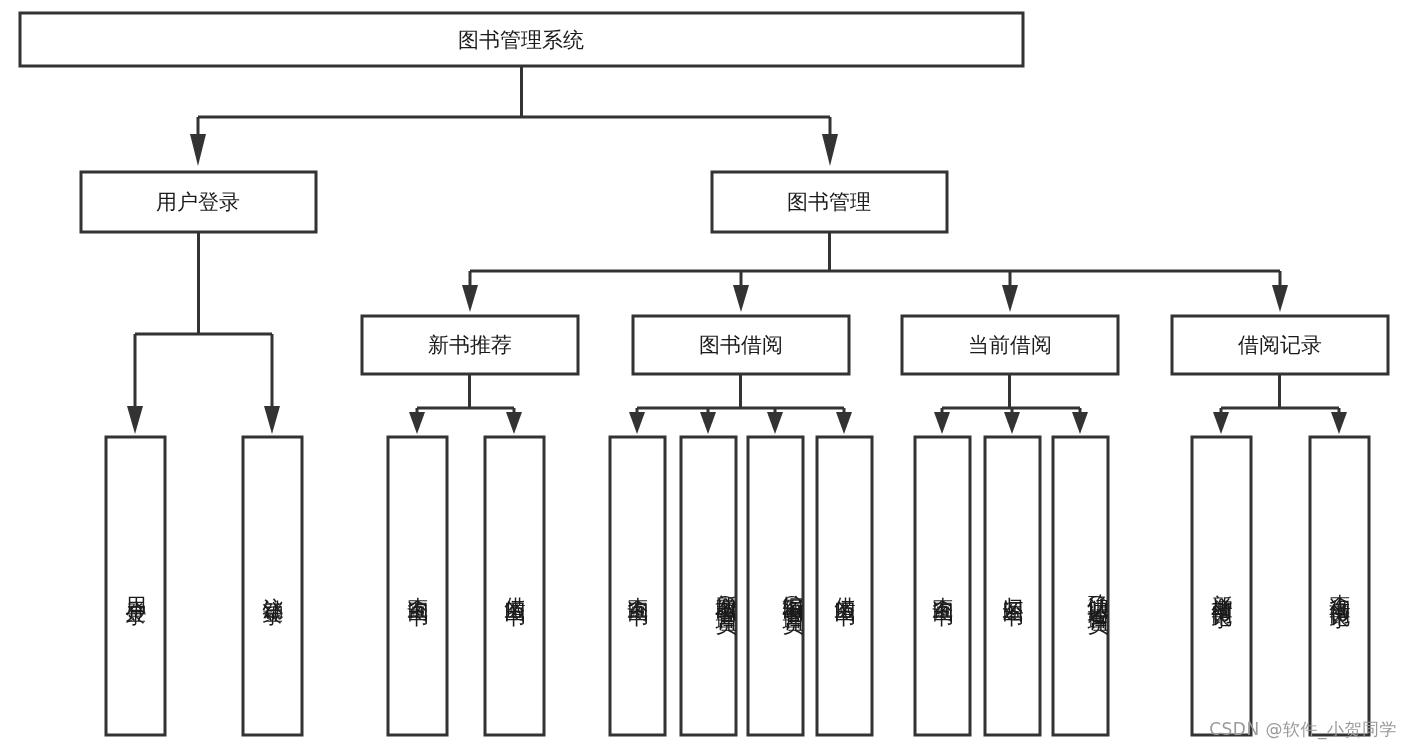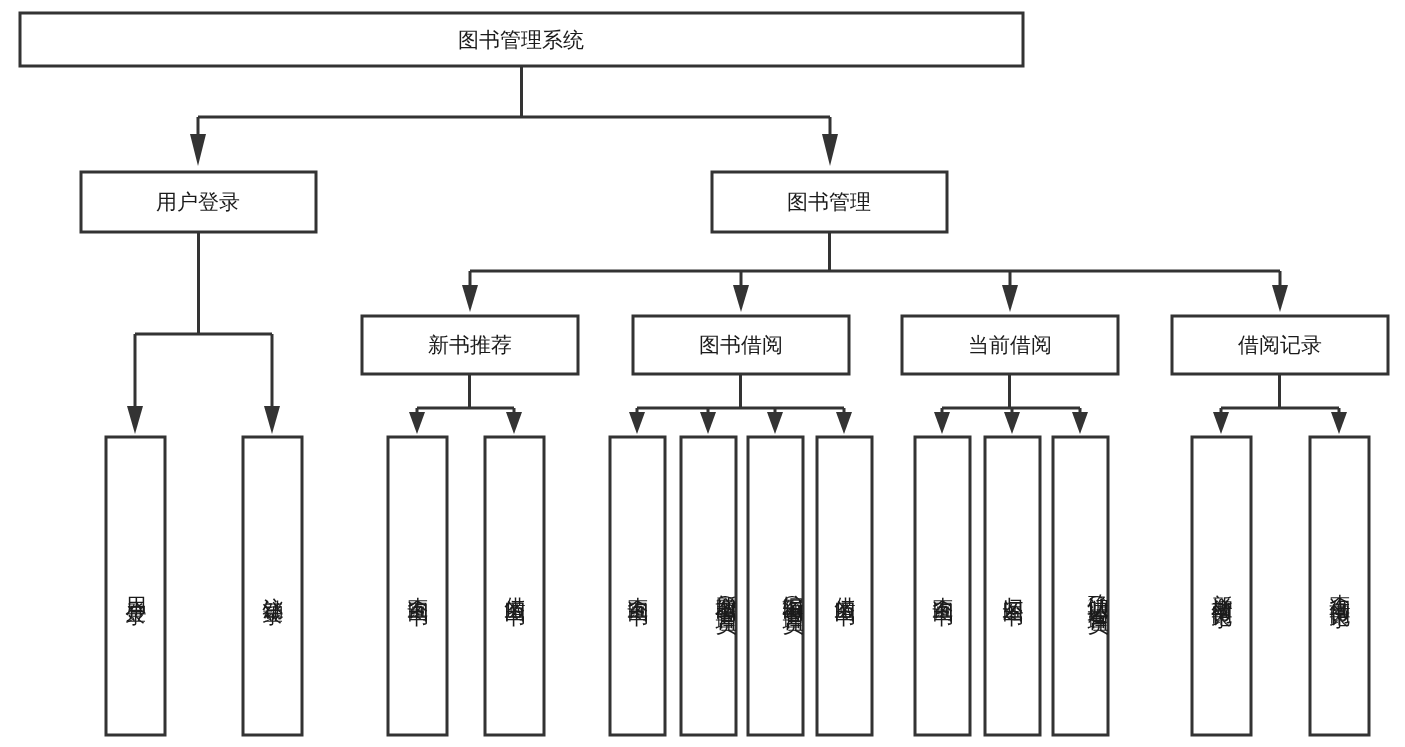--- a/index.html
+++ b/index.html
@@ -210,13 +210,14 @@
   <div class="leaf-label" style="left:610px; top:437px; width:55px; height:298px;">查询图书</div>
   <div class="leaf-label" style="left:681px; top:437px; width:55px; height:298px; align-items:flex-start; padding-top:8px; box-sizing:border-box;">新增图书（管理员）</div>
   <div class="leaf-label" style="left:748px; top:437px; width:55px; height:298px; align-items:flex-start; padding-top:8px; box-sizing:border-box;">编辑图书（管理员）</div>
   <div class="leaf-label" style="left:817px; top:437px; width:55px; height:298px;">借阅图书</div>
   <div class="leaf-label" style="left:915px; top:437px; width:55px; height:298px;">查询图书</div>
   <div class="leaf-label" style="left:985px; top:437px; width:55px; height:298px;">归还图书</div>
   <div class="leaf-label" style="left:1053px; top:437px; width:55px; height:298px; align-items:flex-start; padding-top:8px; box-sizing:border-box;">确认归还（管理员）</div>
   <div class="leaf-label" style="left:1192px; top:437px; width:59px; height:298px;">新增借阅记录</div>
   <div class="leaf-label" style="left:1310px; top:437px; width:59px; height:298px;">查询借阅记录</div>
 
+  <div class="watermark">CSDN @软件_小贺同学</div>
 </div>
 
 </body></html>

